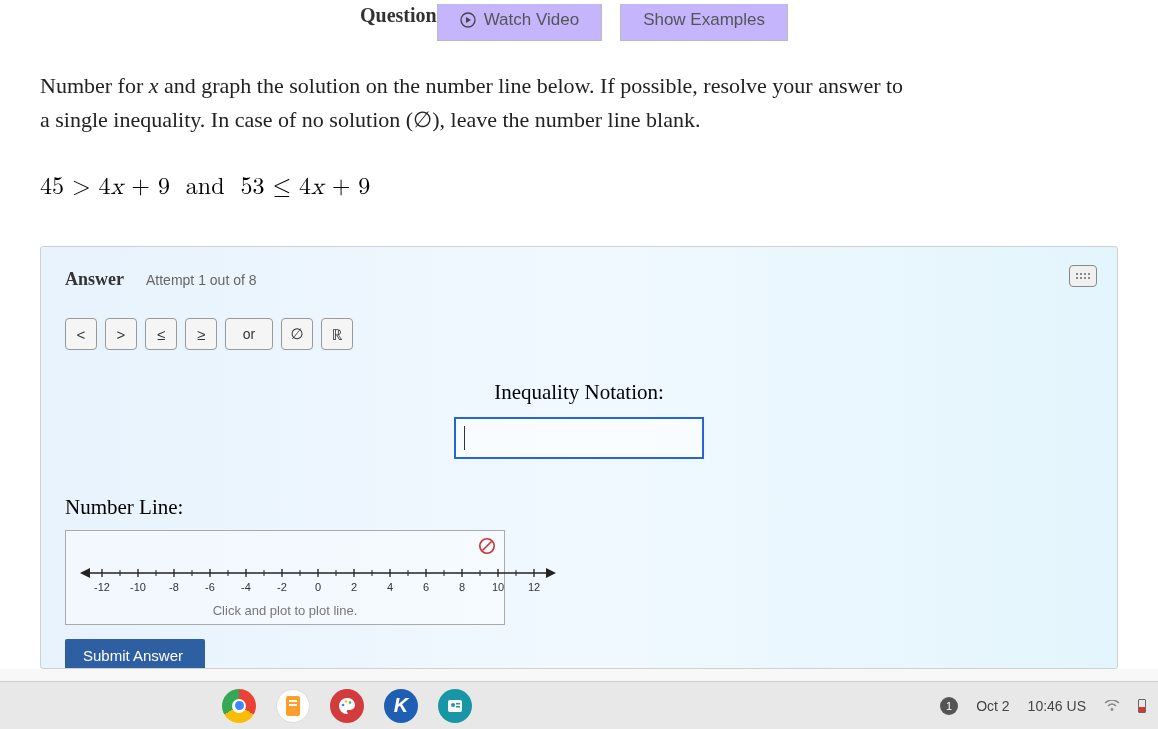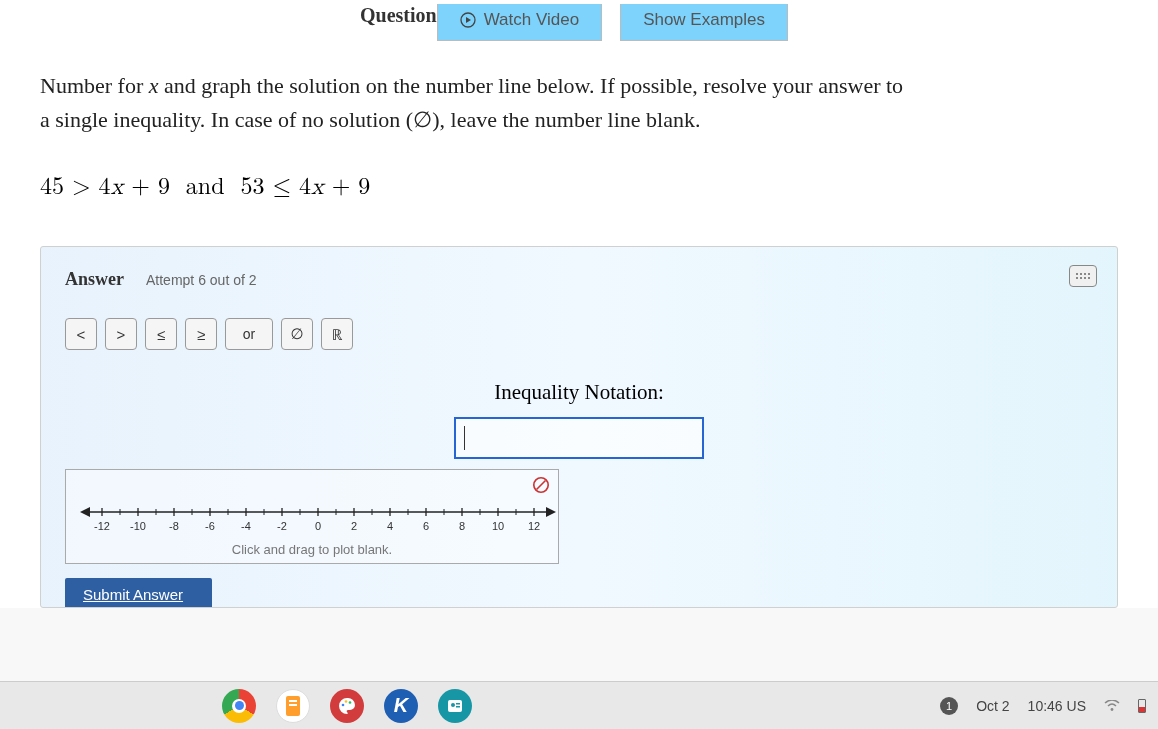--- a/index.html
+++ b/index.html
@@ -26,21 +26,21 @@
     font-size: 20px;
     color: #333;
   }
   .top-buttons {
     display: flex;
     gap: 18px;
     margin-right: 10px;
   }
   .top-btn {
     border: 1px solid #bbb;
-    background: #7dd3fc;
+    background: #c4b5fd;
     padding: 6px 22px 10px 22px;
     font-size: 17px;
     color: #555;
     display: flex;
     align-items: center;
     gap: 8px;
     border-top: none;
     font-family: Arial, sans-serif;
   }
   .play-icon {
@@ -132,46 +132,45 @@
     background: #333;
     animation: blink 1s infinite;
   }
   @keyframes blink { 50% { opacity: 0; } }
   .nl-label { font-size: 21px; margin-top: 36px; }
   .nl-box {
     margin-top: 10px;
     border: 1px solid #aaa;
     background: rgba(255,255,255,0.4);
     padding: 28px 12px 6px 12px;
-    width: 494px;
+    width: 440px;
     position: relative;
   }
   .nl-clear {
     position: absolute;
     right: 8px; top: 6px;
     width: 18px; height: 18px;
   }
   .nl-svg { display:block; }
   .nl-hint {
     text-align: center;
     font-size: 13px;
     color: #777;
     font-family: Arial, sans-serif;
     margin-top: 4px;
   }
   .submit-btn {
     margin-top: 14px;
     background: #2e5fa3;
     color: #fff;
     border: none;
-    padding: 8px 29px 4px 18px;
+    padding: 8px 22px 4px 18px;
     font-size: 15px;
     font-family: Arial, sans-serif;
     border-radius: 2px 2px 0 0;
-    text-decoration: underline;
   }
   .taskbar {
     position: absolute;
     bottom: 0; left: 0; right: 0;
     height: 48px;
     background: #e8e8e8;
     border-top: 1px solid #ccc;
     display: flex;
     align-items: center;
     padding: 0 12px;
@@ -250,41 +249,42 @@
         </div>
       <div class="dotrow">
           <div class="d"></div>
           <div class="d"></div>
           <div class="d"></div>
           <div class="d"></div>
         </div>
     </div>
     <div class="answer-header">
       <span class="answer-title">Answer</span>
-      <span class="attempt">Attempt 6 out of 2</span>
+      <span class="attempt">Attempt 1 out of 8</span>
     </div>
 
     <div class="sym-row">
       <button class="sym-btn">&lt;</button>
       <button class="sym-btn">&gt;</button>
       <button class="sym-btn">≤</button>
       <button class="sym-btn">≥</button>
       <button class="sym-btn wide">or</button>
       <button class="sym-btn">∅</button>
       <button class="sym-btn">ℝ</button>
     </div>
 
     <div class="field-row">
       <span>Inequality Notation:</span>
       <div class="input-box">
         <span></span>
           <div class="cursor"></div>
       </div>
     </div>
 
+    <div class="nl-label">Number Line:</div>
 
     <div class="nl-box">
       <svg class="nl-clear" viewBox="0 0 20 20">
         <circle cx="10" cy="10" r="8" fill="none" stroke="#c33" stroke-width="1.8"></circle>
         <line x1="5" y1="15" x2="15" y2="5" stroke="#c33" stroke-width="1.8"></line>
       </svg>
       <svg class="nl-svg" width="480" height="40" viewBox="0 0 480 40">
         <line x1="8" y1="14" x2="472" y2="14" stroke="#222" stroke-width="1.6"></line>
         <polygon points="2,14 12,9 12,19" fill="#222"></polygon>
         <polygon points="478,14 468,9 468,19" fill="#222"></polygon>
@@ -322,21 +322,21 @@
             <line x1="384" x2="384" y1="10" y2="18" stroke="#222" stroke-width="1.3"></line>
             <line x1="402" x2="402" y1="11" y2="17" stroke="#222" stroke-width="1"></line>
             <text x="384" y="32" text-anchor="middle" font-size="11" font-family="Arial" fill="#333">8</text>
             <line x1="420" x2="420" y1="10" y2="18" stroke="#222" stroke-width="1.3"></line>
             <line x1="438" x2="438" y1="11" y2="17" stroke="#222" stroke-width="1"></line>
             <text x="420" y="32" text-anchor="middle" font-size="11" font-family="Arial" fill="#333">10</text>
             <line x1="456" x2="456" y1="10" y2="18" stroke="#222" stroke-width="1.3"></line>
             <text x="456" y="32" text-anchor="middle" font-size="11" font-family="Arial" fill="#333">12</text>
           </g>
       </svg>
-      <div class="nl-hint">Click and drag to plot blank.</div>
+      <div class="nl-hint">Click and plot to plot line.</div>
     </div>
 
     <button class="submit-btn">Submit Answer</button>
   </div>
 </div>
 
 <div class="taskbar">
   <div class="tb-apps">
     <div class="tb-icon" style="background:conic-gradient(#ea4335 0 120deg,#fbbc05 120deg 240deg,#34a853 240deg 360deg);position:relative">
       <div style="position:absolute;width:14px;height:14px;background:#fff;border-radius:50%"></div>

